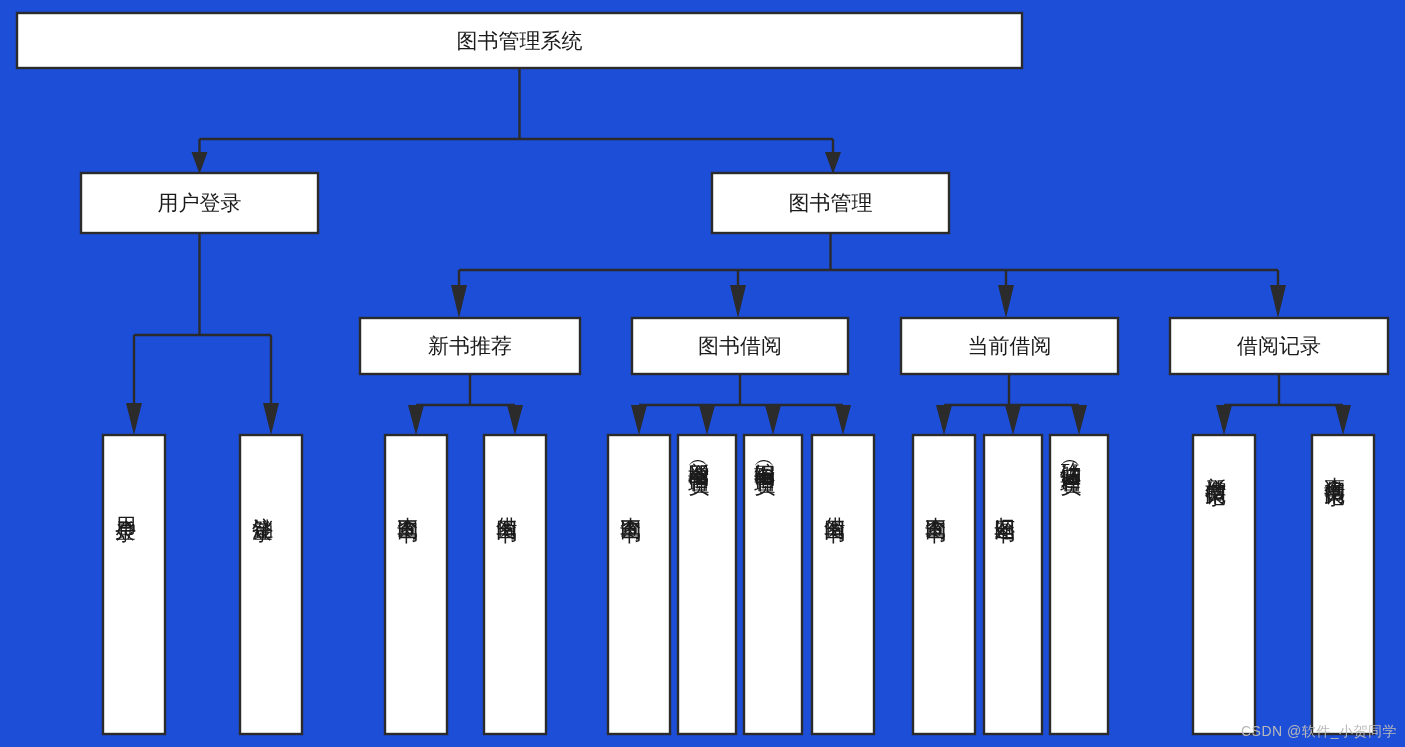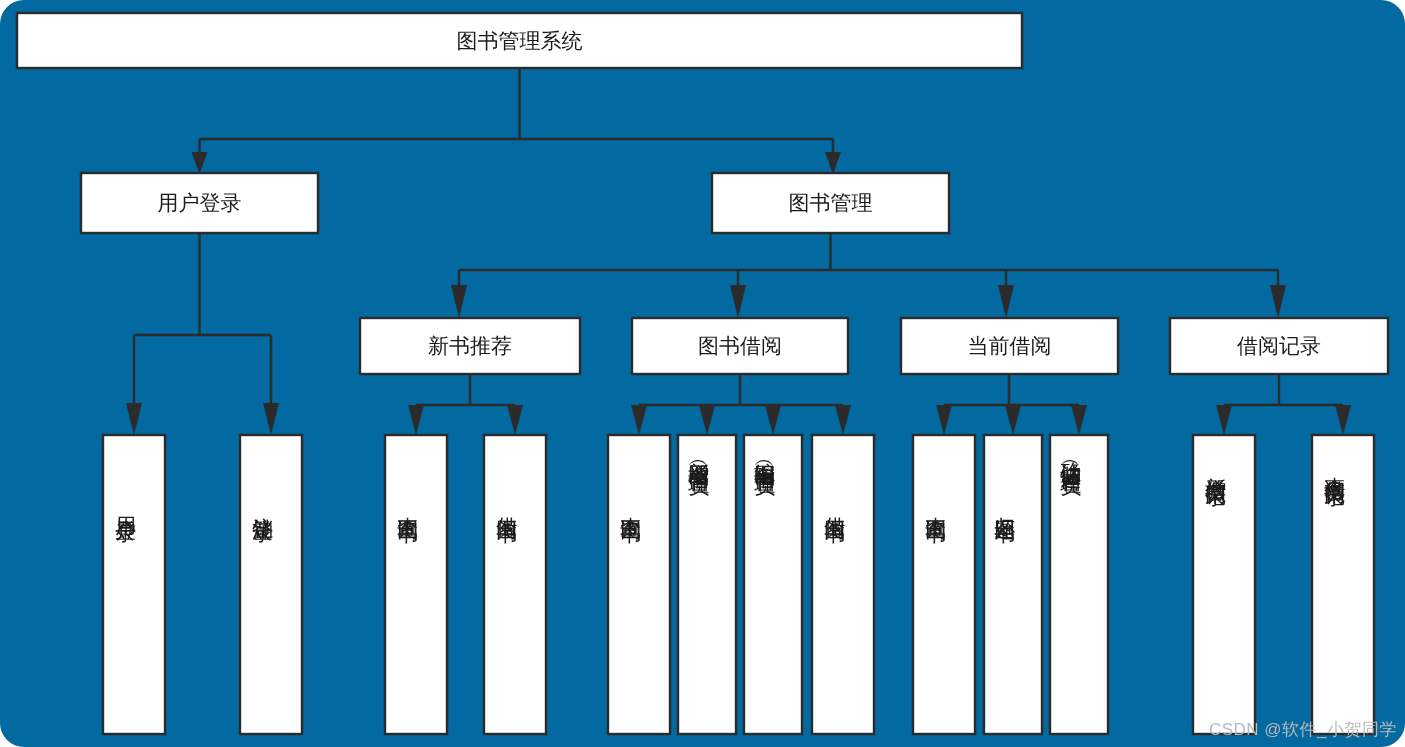--- a/index.html
+++ b/index.html
@@ -10,22 +10,21 @@
   body {
     width: 1405px;
     height: 747px;
     font-family: "Liberation Sans", "DejaVu Sans", sans-serif;
     overflow: hidden;
   }
   #diagram-root {
     position: relative;
     width: 1405px;
     height: 747px;
-    background: #0369a1;
-    border-radius: 24px;
+    background: #1d4ed8;
   }
   svg.canvas {
     position: absolute;
     left: 0;
     top: 0;
     width: 1405px;
     height: 747px;
   }
   .node-box {
     fill: #ffffff;
@@ -58,21 +57,21 @@
     glyph-orientation-vertical: 0;
     letter-spacing: 2px;
     dominant-baseline: hanging;
     text-anchor: start;
   }
   .watermark {
     position: absolute;
     right: 8px;
     bottom: 6px;
     font-family: "Liberation Sans", "DejaVu Sans", sans-serif;
-    font-size: 17px;
+    font-size: 14px;
     color: #b9b9b9;
     letter-spacing: 0.5px;
     white-space: nowrap;
     pointer-events: none;
     text-align: center;
   }
 </style>
 </head>
 <body>
 

